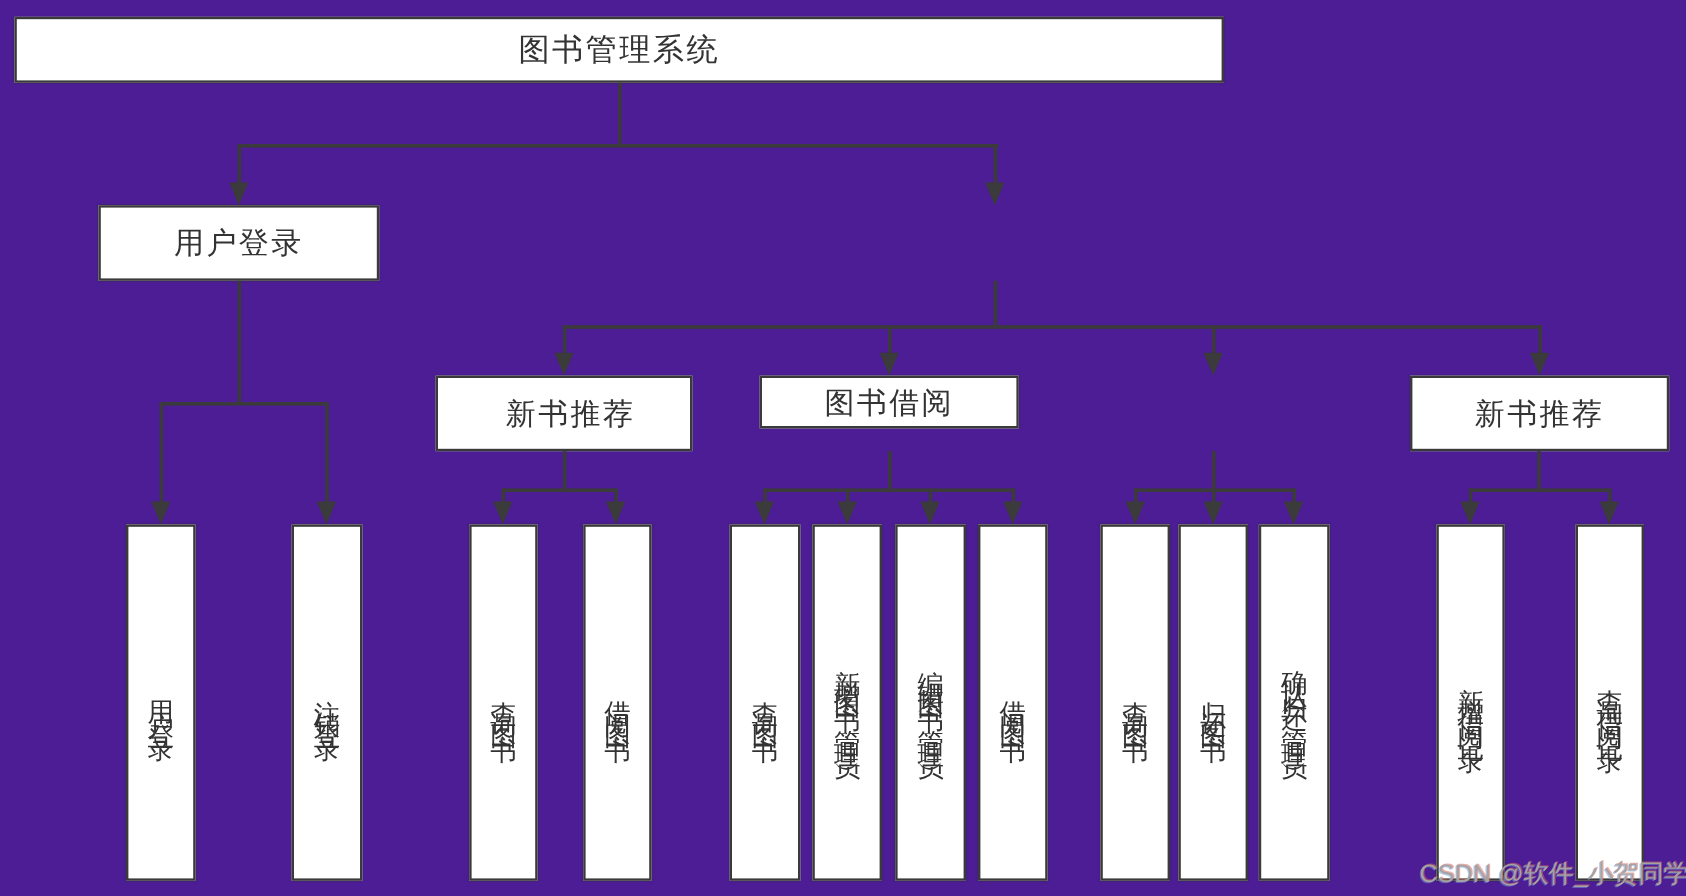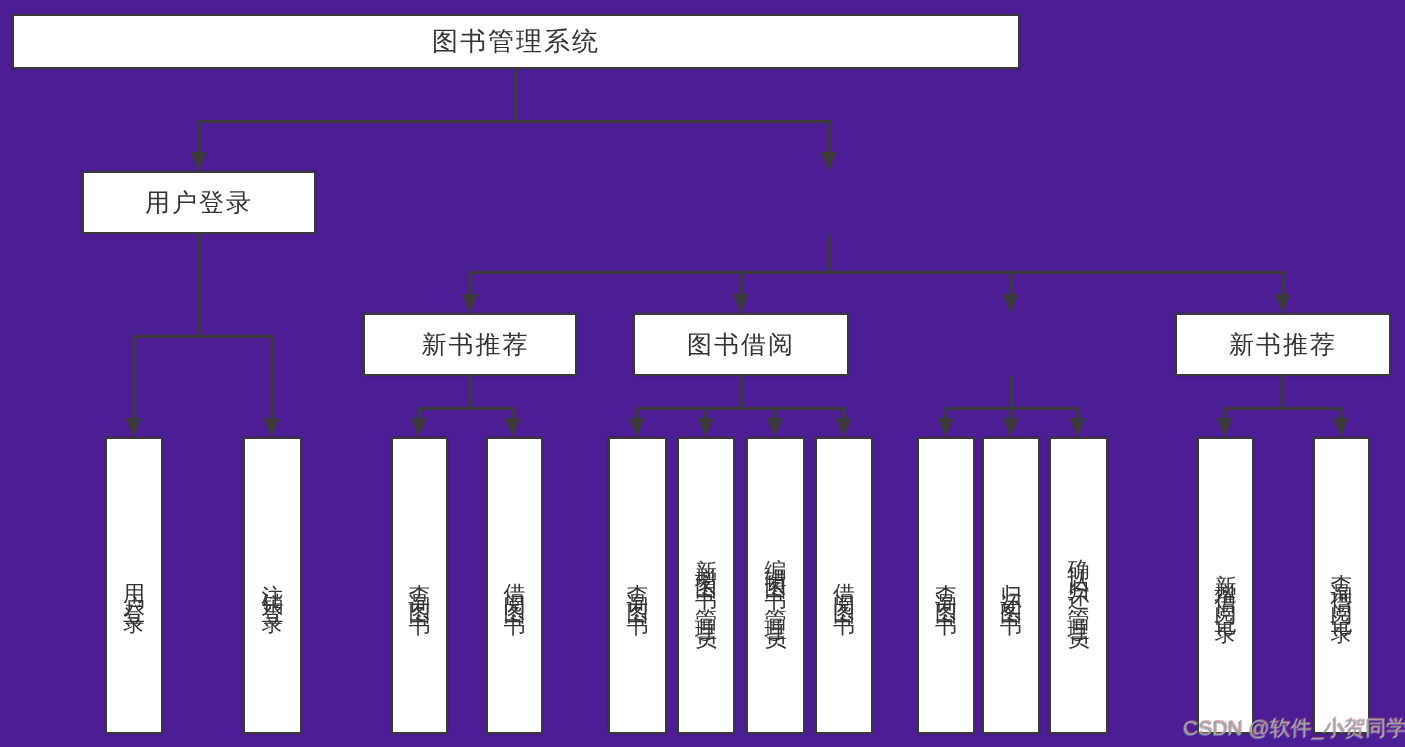--- a/index.html
+++ b/index.html
@@ -92,21 +92,21 @@
     <div class="arrow" style="left:733px; top:294px;"></div>
     <div class="vline" style="left:1010px; top:271px; height:25px;"></div>
     <div class="arrow" style="left:1003px; top:294px;"></div>
     <div class="vline" style="left:1282px; top:271px; height:25px;"></div>
     <div class="arrow" style="left:1275px; top:294px;"></div>
   </div>
 
   <div class="box" style="left:363px; top:313px; width:214px; height:63px;padding-left:11px;">
     <span class="label-h">新书推荐</span>
   </div>
-  <div class="box" style="left:633px; top:313px; width:216px; height:63px;">
+  <div class="box" style="left:633px; top:313px; width:216px; height:44px;">
     <span class="label-h">图书借阅</span>
   </div>
   <div class="box" style="left:1175px; top:313px; width:216px; height:63px;">
     <span class="label-h">新书推荐</span>
   </div>
 
   <div>
     <div class="vline" style="left:469px; top:376px; height:33px;"></div>
     <div class="hline" style="left:418px; top:407px; width:97px;"></div>
     <div class="vline" style="left:418px; top:407px; height:13px;"></div>

